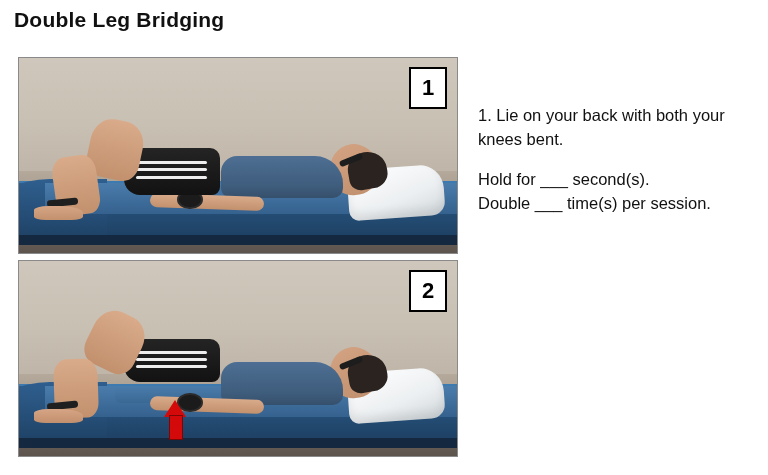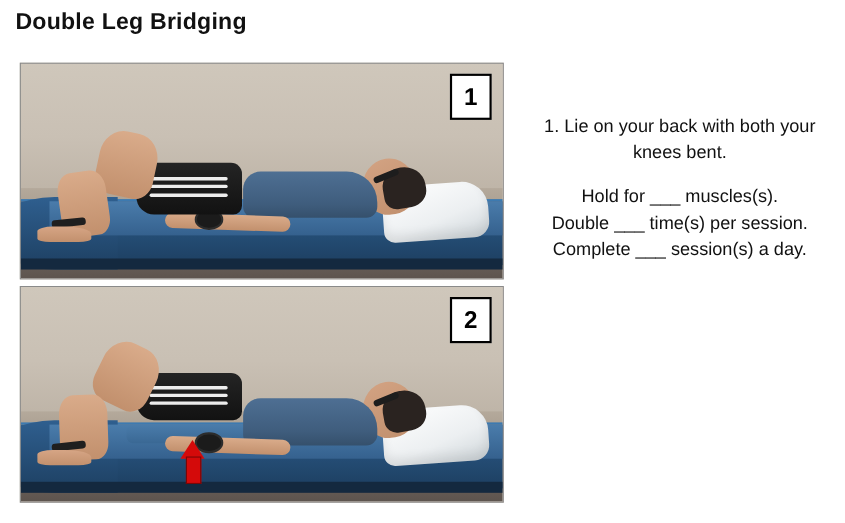--- a/index.html
+++ b/index.html
@@ -290,21 +290,20 @@
     position: absolute;
     left: 478px;
     top: 104px;
     width: 280px;
     font-size: 16.5px;
     line-height: 1.45;
     color: #111111;
   }
   .instructions p {
     margin: 0 0 16px 0;
-    text-align: center;
   }
   .instructions p.tight {
     margin: 0;
   }
   .instructions p.block2 {
     margin: 0 0 22px 0;
   }
 </style>
 </head>
 <body>
@@ -371,18 +370,17 @@
         <div class="head-tri"></div>
         <div class="shaft"></div>
       </div>
       <div class="step-box">2</div>
     </div>
 
   </div>
 
   <div class="instructions">
     <p>1. Lie on your back with both your knees bent.</p>
-    <p class="tight">Hold for ___ muscles(s).</p>
+    <p class="tight">Hold for ___ second(s).</p>
     <p class="tight">Double ___ time(s) per session.</p>
-    <p class="tight">Complete ___ session(s) a day.</p>
   </div>
 
 </div>
 
 </body></html>

